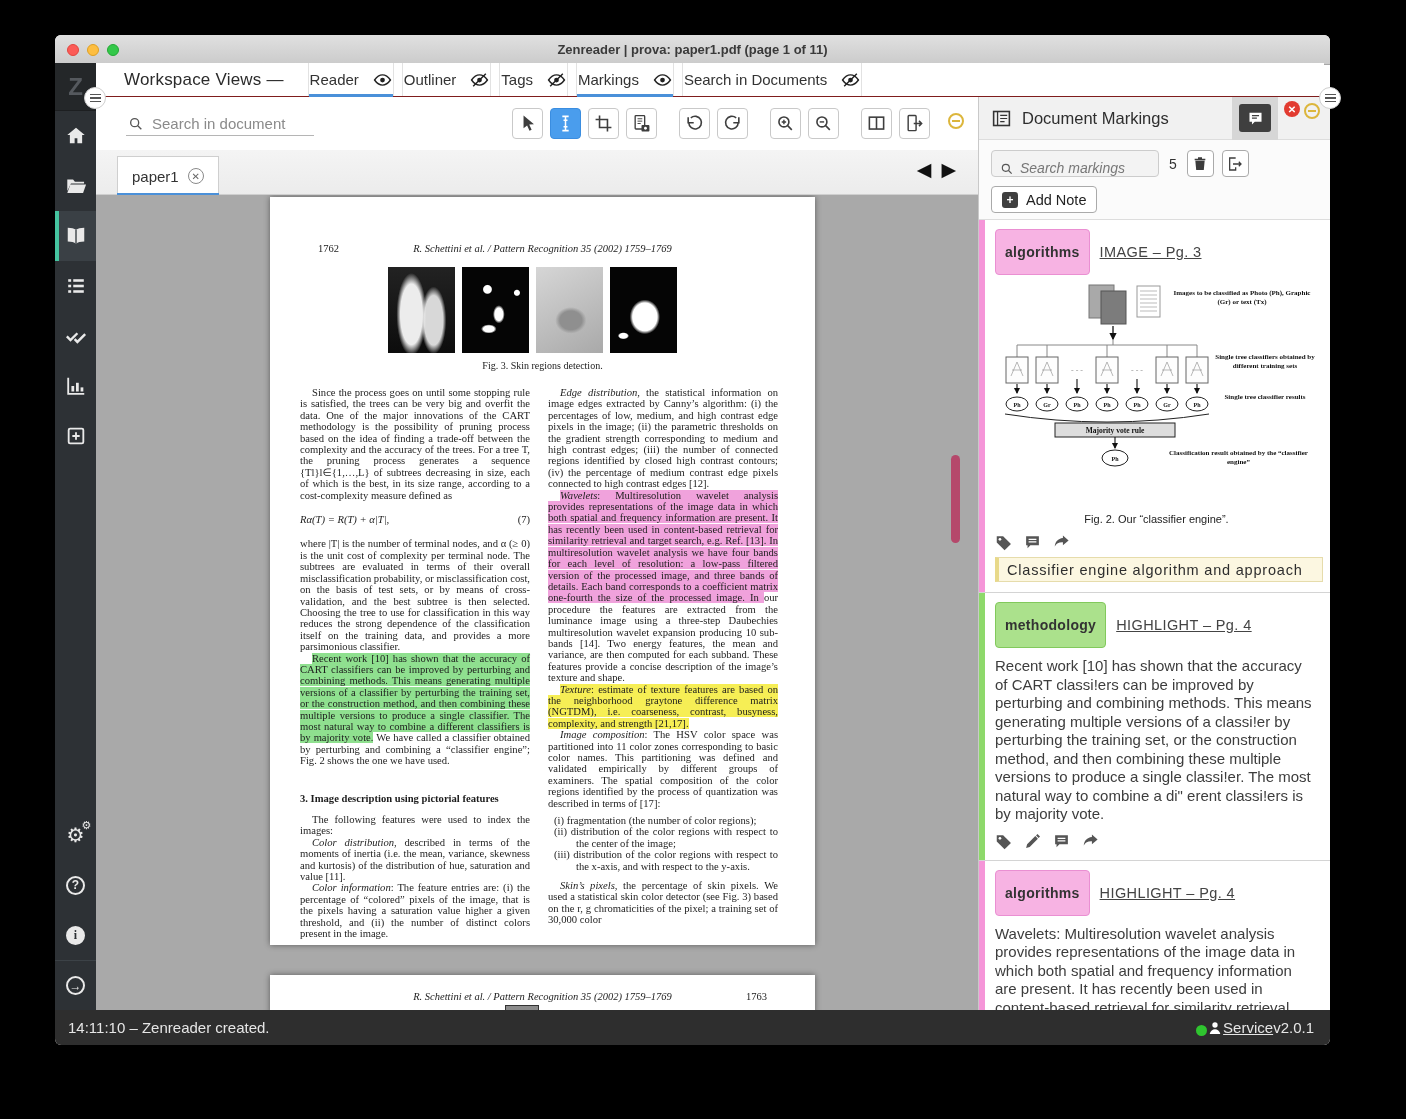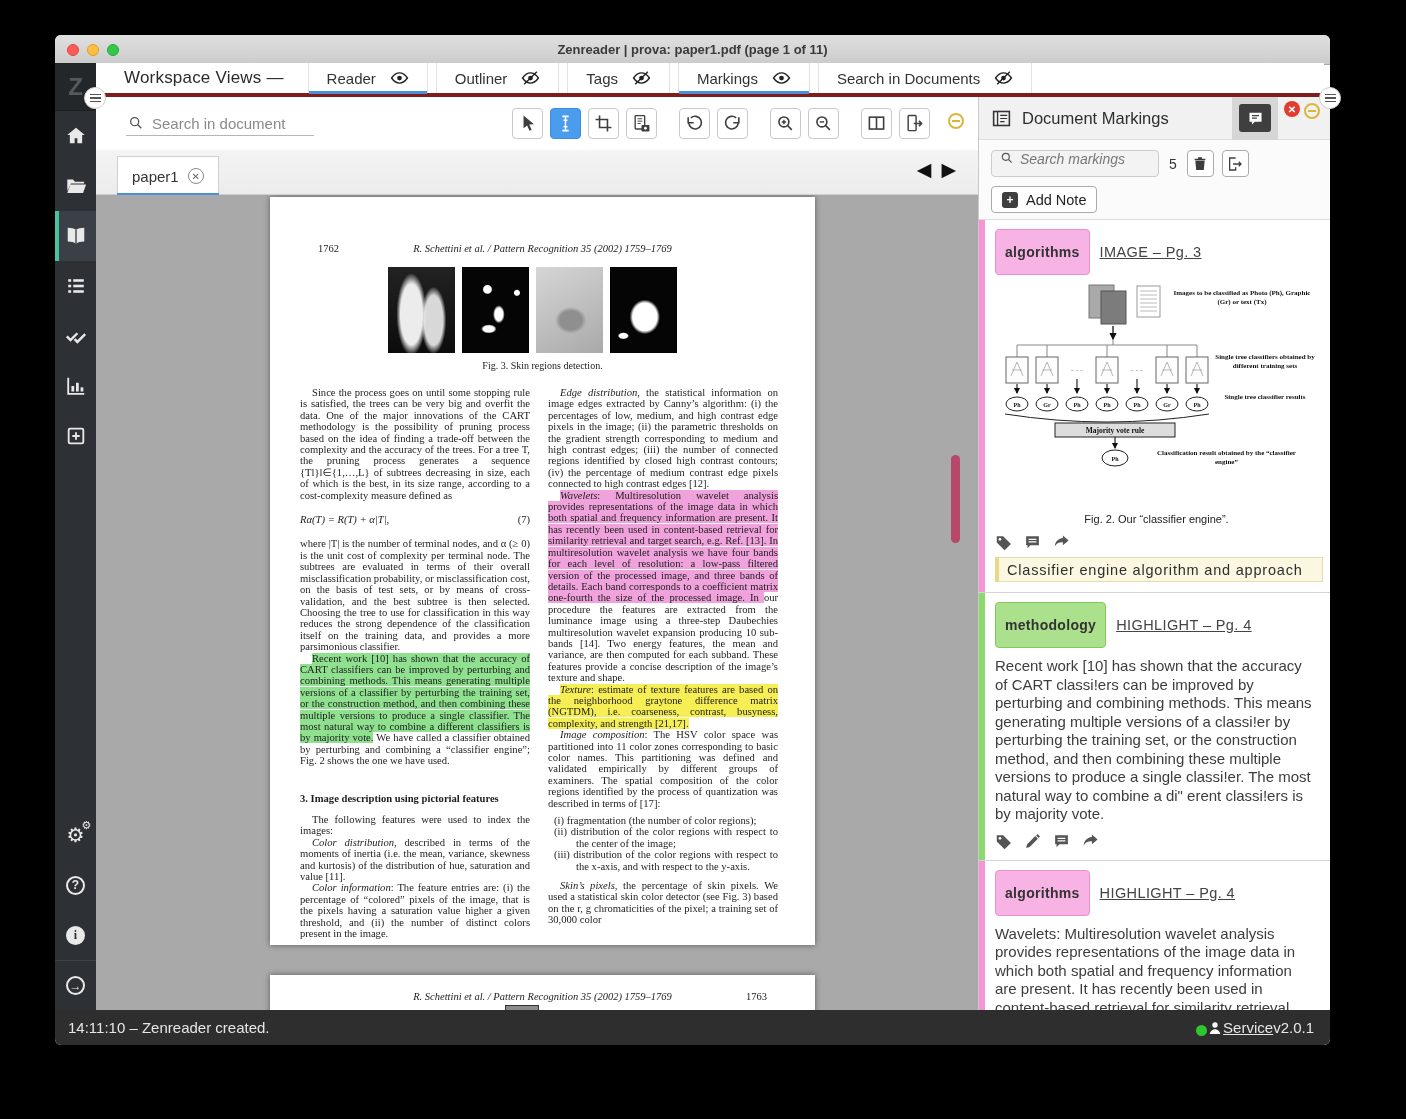--- a/index.html
+++ b/index.html
@@ -20,30 +20,30 @@
   .sb-item svg{width:22px;height:22px}
   .sb-item.active{background:#3a4045}
   .sb-item.active::before{content:"";position:absolute;left:0;top:0;bottom:0;width:4px;background:#45c4a0}
   .sb-spacer{flex:1}
   .sb-sep{border-top:1px solid #3c4247}
   .circ{width:19px;height:19px;border:2px solid #e9e9e9;border-radius:50%;display:flex;align-items:center;justify-content:center;font-size:12px;font-weight:700;color:#e9e9e9}
   .circ.fill{background:#e9e9e9;color:#2d3135;border-color:#e9e9e9;font-family:"Liberation Serif",serif}
   .gearwrap{position:relative;font-size:20px;color:#e9e9e9;line-height:1}
   .gearwrap em{position:absolute;font-size:11px;right:-7px;top:-5px;font-style:normal}
   
-  .ws-row{position:absolute;left:41px;top:28px;right:6px;height:34px;background:#fff;border-bottom:4px solid #7f1d1d;display:flex;align-items:stretch}
+  .ws-row{position:absolute;left:41px;top:28px;right:6px;height:34px;background:#fff;border-bottom:1px solid #7f1d1d;display:flex;align-items:stretch}
   .ws-label{display:flex;align-items:center;padding:0 24px 0 28px;font-size:17px;color:#2b2b2b;font-weight:400;letter-spacing:.2px}
-  .ws-tab{display:flex;align-items:center;gap:14px;padding:0 18px;border-left:1px solid #e2e2e2;border-right:1px solid #e2e2e2;margin-right:8px;font-size:15px;color:#333;position:relative;cursor:pointer}
+  .ws-tab{display:flex;align-items:center;gap:14px;padding:0 1px;border-left:1px solid #e2e2e2;border-right:1px solid #e2e2e2;margin-right:8px;font-size:15px;color:#333;position:relative;cursor:pointer}
   .ws-tab.active::after{content:"";position:absolute;left:0;right:0;bottom:-1px;height:3px;background:#4a90d9}
   .ws-tab svg{width:19px;height:16px;color:#222}
   
   .toolbar{position:absolute;left:41px;top:62px;width:882px;height:53px;background:#fff;display:flex;align-items:center}
   .hamb-circle{position:absolute;left:-12px;top:-10px;width:22px;height:22px;background:#fff;border:1px solid #cfcfcf;border-radius:50%;display:flex;flex-direction:column;justify-content:center;gap:2px;align-items:center;cursor:pointer;z-index:5}
   .hamb-circle i{display:block;width:11px;height:1.6px;background:#555}
-  .doc-search{display:flex;align-items:flex-start;gap:8px;margin-left:30px;border-bottom:1px solid #b5b5b5;padding:3px 2px;width:188px}
+  .doc-search{display:flex;align-items:flex-end;gap:8px;margin-left:30px;border-bottom:1px solid #b5b5b5;padding:3px 2px;width:188px}
   .doc-search svg{width:16px;height:16px;color:#555;flex:0 0 auto}
   .doc-search input{border:none;outline:none;font-size:15px;color:#333;width:100%;background:transparent}
   .doc-search input::placeholder{color:#8a8a8a}
   .tools{display:flex;align-items:center;gap:7px;margin-left:auto;margin-right:48px}
   .tbtn{width:31px;height:31px;background:#fff;border:1px solid #c9c9c9;border-radius:4px;display:flex;align-items:center;justify-content:center;color:#3e3e3e;cursor:pointer}
   .tbtn svg{width:19px;height:19px}
   .tbtn.active{background:#4a9ded;border-color:#3a8de0;color:#fff}
   .tgap{width:8px}
   .minus-circle{width:16px;height:16px;border:2px solid #dcb63c;border-radius:50%;position:relative;cursor:pointer;flex:0 0 auto}
   .minus-circle::after{content:"";position:absolute;left:2px;right:2px;top:50%;height:2px;margin-top:-1px;background:#dcb63c}
@@ -89,21 +89,21 @@
   .panel-head{position:absolute;left:0;top:0;right:0;height:43px;background:#f1f1f1;border-bottom:1px solid #ddd;display:flex;align-items:center}
   .panel-head .ph-icon{margin-left:12px;color:#333;width:21px;height:21px}
   .panel-title{margin-left:10px;font-size:16.5px;color:#2e2e2e}
   .note-toggle-bg{margin-left:auto;width:46px;height:43px;background:#d6d6d6;display:flex;align-items:center;justify-content:center}
   .note-toggle{width:32px;height:28px;background:#3f3f3f;border-radius:3px;display:flex;align-items:center;justify-content:center;cursor:pointer}
   .note-toggle svg{width:17px;height:17px}
   .close-x{width:16px;height:16px;background:#e23b30;border-radius:50%;color:#fff;font-size:10px;font-weight:700;display:flex;align-items:center;justify-content:center;margin:0 4px 18px 6px;cursor:pointer}
   .panel-head .minus-circle{margin:0 10px 14px 0}
   .panel-sub{position:absolute;left:0;top:43px;right:0;height:80px;background:#fbfbfb;border-bottom:1px solid #ddd;padding:10px 12px}
   .mark-search-row{display:flex;align-items:center;gap:8px}
-  .mark-search{display:flex;align-items:flex-start;gap:6px;background:#f3f3f3;border:1px solid #ccc;border-radius:4px;height:27px;padding:0 8px;width:168px}
+  .mark-search{display:flex;align-items:flex-end;gap:6px;background:#f3f3f3;border:1px solid #ccc;border-radius:4px;height:27px;padding:0 8px;width:168px}
   .mark-search svg{width:14px;height:14px;color:#555;flex:0 0 auto}
   .mark-search input{border:none;outline:none;background:transparent;font-size:14px;color:#333;width:100%}
   .mark-search input::placeholder{color:#777;font-style:italic}
   .mark-count{font-size:14px;color:#333;margin:0 2px}
   .sqbtn{width:27px;height:27px;background:#fff;border:1px solid #aaa;border-radius:4px;display:flex;align-items:center;justify-content:center;color:#3c3c3c;cursor:pointer}
   .sqbtn svg{width:16px;height:16px}
   .addnote-btn{margin-top:9px;display:inline-flex;align-items:center;gap:8px;height:27px;background:#fff;border:1px solid #aaa;border-radius:4px;padding:0 10px;font-size:14.5px;color:#222;cursor:pointer}
   .addnote-btn .plus-sq{width:16px;height:16px;background:#3f3f3f;border-radius:3px;color:#fff;font-size:12px;font-weight:700;display:flex;align-items:center;justify-content:center}
   .cards{position:absolute;left:0;top:123px;right:0;bottom:0;overflow:hidden;background:#fff}
   .notch{position:absolute;left:0;top:0;width:6px;height:11px;background:#e7cf8a}
@@ -626,21 +626,21 @@
             <path d="M8 133 Q110 149 212 133" fill="none" stroke="#222" stroke-width="1"></path>
             <rect x="58" y="142" width="120" height="14" fill="#ddd" stroke="#222"></rect>
             <text x="118" y="152" text-anchor="middle" font-size="7.5" font-weight="bold" font-family="Liberation Serif,serif" fill="#111">Majority vote rule</text>
             <line x1="118" y1="156" x2="118" y2="167" stroke="#111" stroke-width="1.1" marker-end="url(#arr)"></line>
             <ellipse cx="118" cy="177" rx="13" ry="8" fill="#fff" stroke="#222"></ellipse>
             <text x="118" y="180" text-anchor="middle" font-size="6" font-weight="bold" font-family="Liberation Serif,serif" fill="#111">Ph</text>
           </svg>
           <div class="f2lbl" style="left:172px;top:8px;width:146px">Images to be classified as Photo (Ph), Graphic (Gr) or text (Tx)</div>
           <div class="f2lbl" style="left:218px;top:72px;width:100px">Single tree classifiers obtained by different training sets</div>
           <div class="f2lbl" style="left:218px;top:112px;width:100px">Single tree classifier results</div>
-          <div class="f2lbl" style="left:152px;top:168px;width:155px">Classification result obtained by the “classifier engine”</div>
+          <div class="f2lbl" style="left:164px;top:168px;width:155px">Classification result obtained by the “classifier engine”</div>
         </div>
         <div class="fig2-cap">Fig. 2. Our “classifier engine”.</div>
 
         <div class="card-icons">
           <svg>
               <use href="#i-tag"></use>
             </svg>
           <svg>
               <use href="#i-comment"></use>
             </svg>

